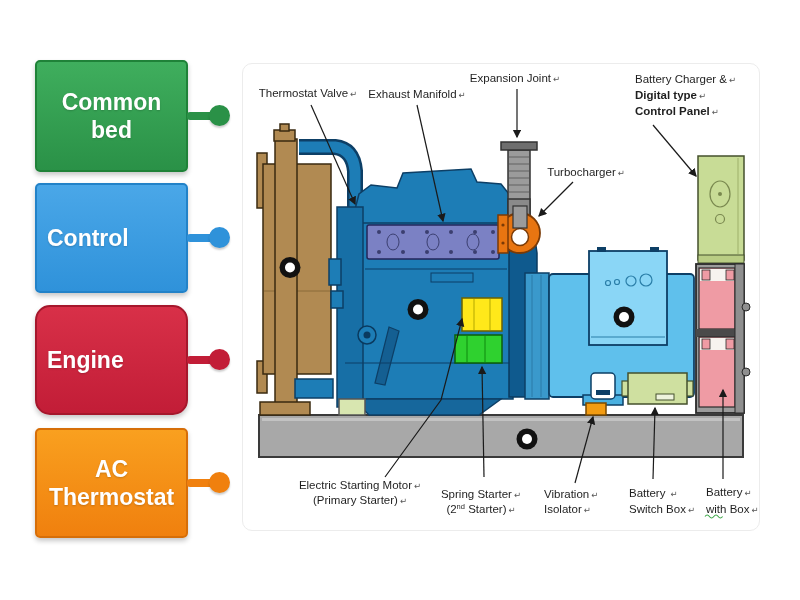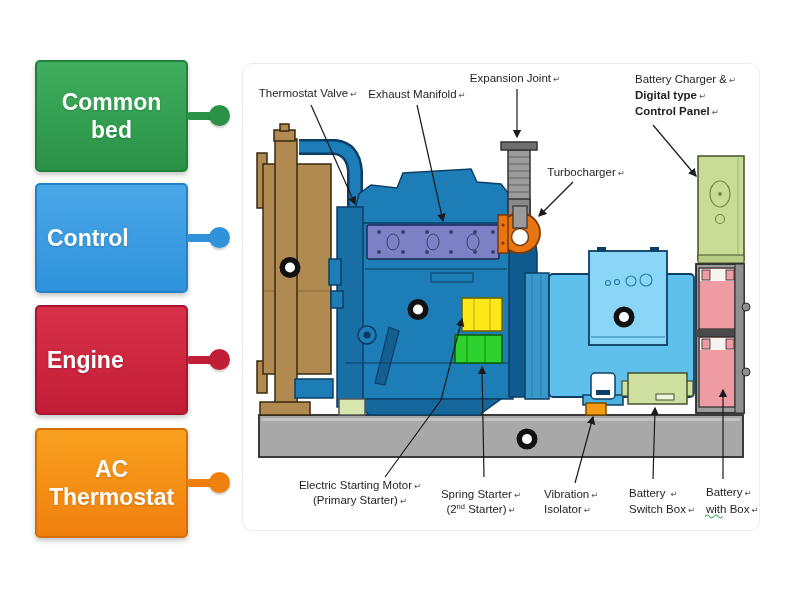--- a/index.html
+++ b/index.html
@@ -15,21 +15,21 @@
   .tile .txt{text-shadow:0 1px 2px rgba(0,0,0,.18);}
   .stem{position:absolute;left:150px;top:calc(50% - 4px);width:27px;height:8px;
         border-radius:3px;}
   .dot{position:absolute;left:172px;top:calc(50% - 11px);width:21px;height:21px;
        border-radius:50%;box-shadow:0 2px 2px rgba(0,0,0,.2);}
 
   .tile-green{background:linear-gradient(180deg,#3fae5d,#2a9147);border-color:#1f8238;}
   .tile-green .stem,.tile-green .dot{background:#2a9147;}
   .tile-blue{background:linear-gradient(180deg,#4aa7e8,#2f92da);border-color:#2282c8;}
   .tile-blue .stem,.tile-blue .dot{background:#2f92da;}
-  .tile-red{background:linear-gradient(180deg,#d83048,#c21d37);border-color:#a5172c;}
+  .tile-red{background:linear-gradient(180deg,#d83048,#c21d37);border-color:#a5172c;border-radius:15px;}
   .tile-red .stem,.tile-red .dot{background:#c21d37;}
   .tile-orange{background:linear-gradient(180deg,#f9a01f,#f0800e);border-color:#d66e08;}
   .tile-orange .stem,.tile-orange .dot{background:#f0800e;}
 
   
   .diagram-card{position:absolute;left:242px;top:63px;width:516px;height:466px;
         background:#fff;border:1px solid #ececec;border-radius:10px;}
   .diagram-card svg{position:absolute;left:0;top:0;}
   text{font-family:"Liberation Sans",sans-serif;}
 </style>

